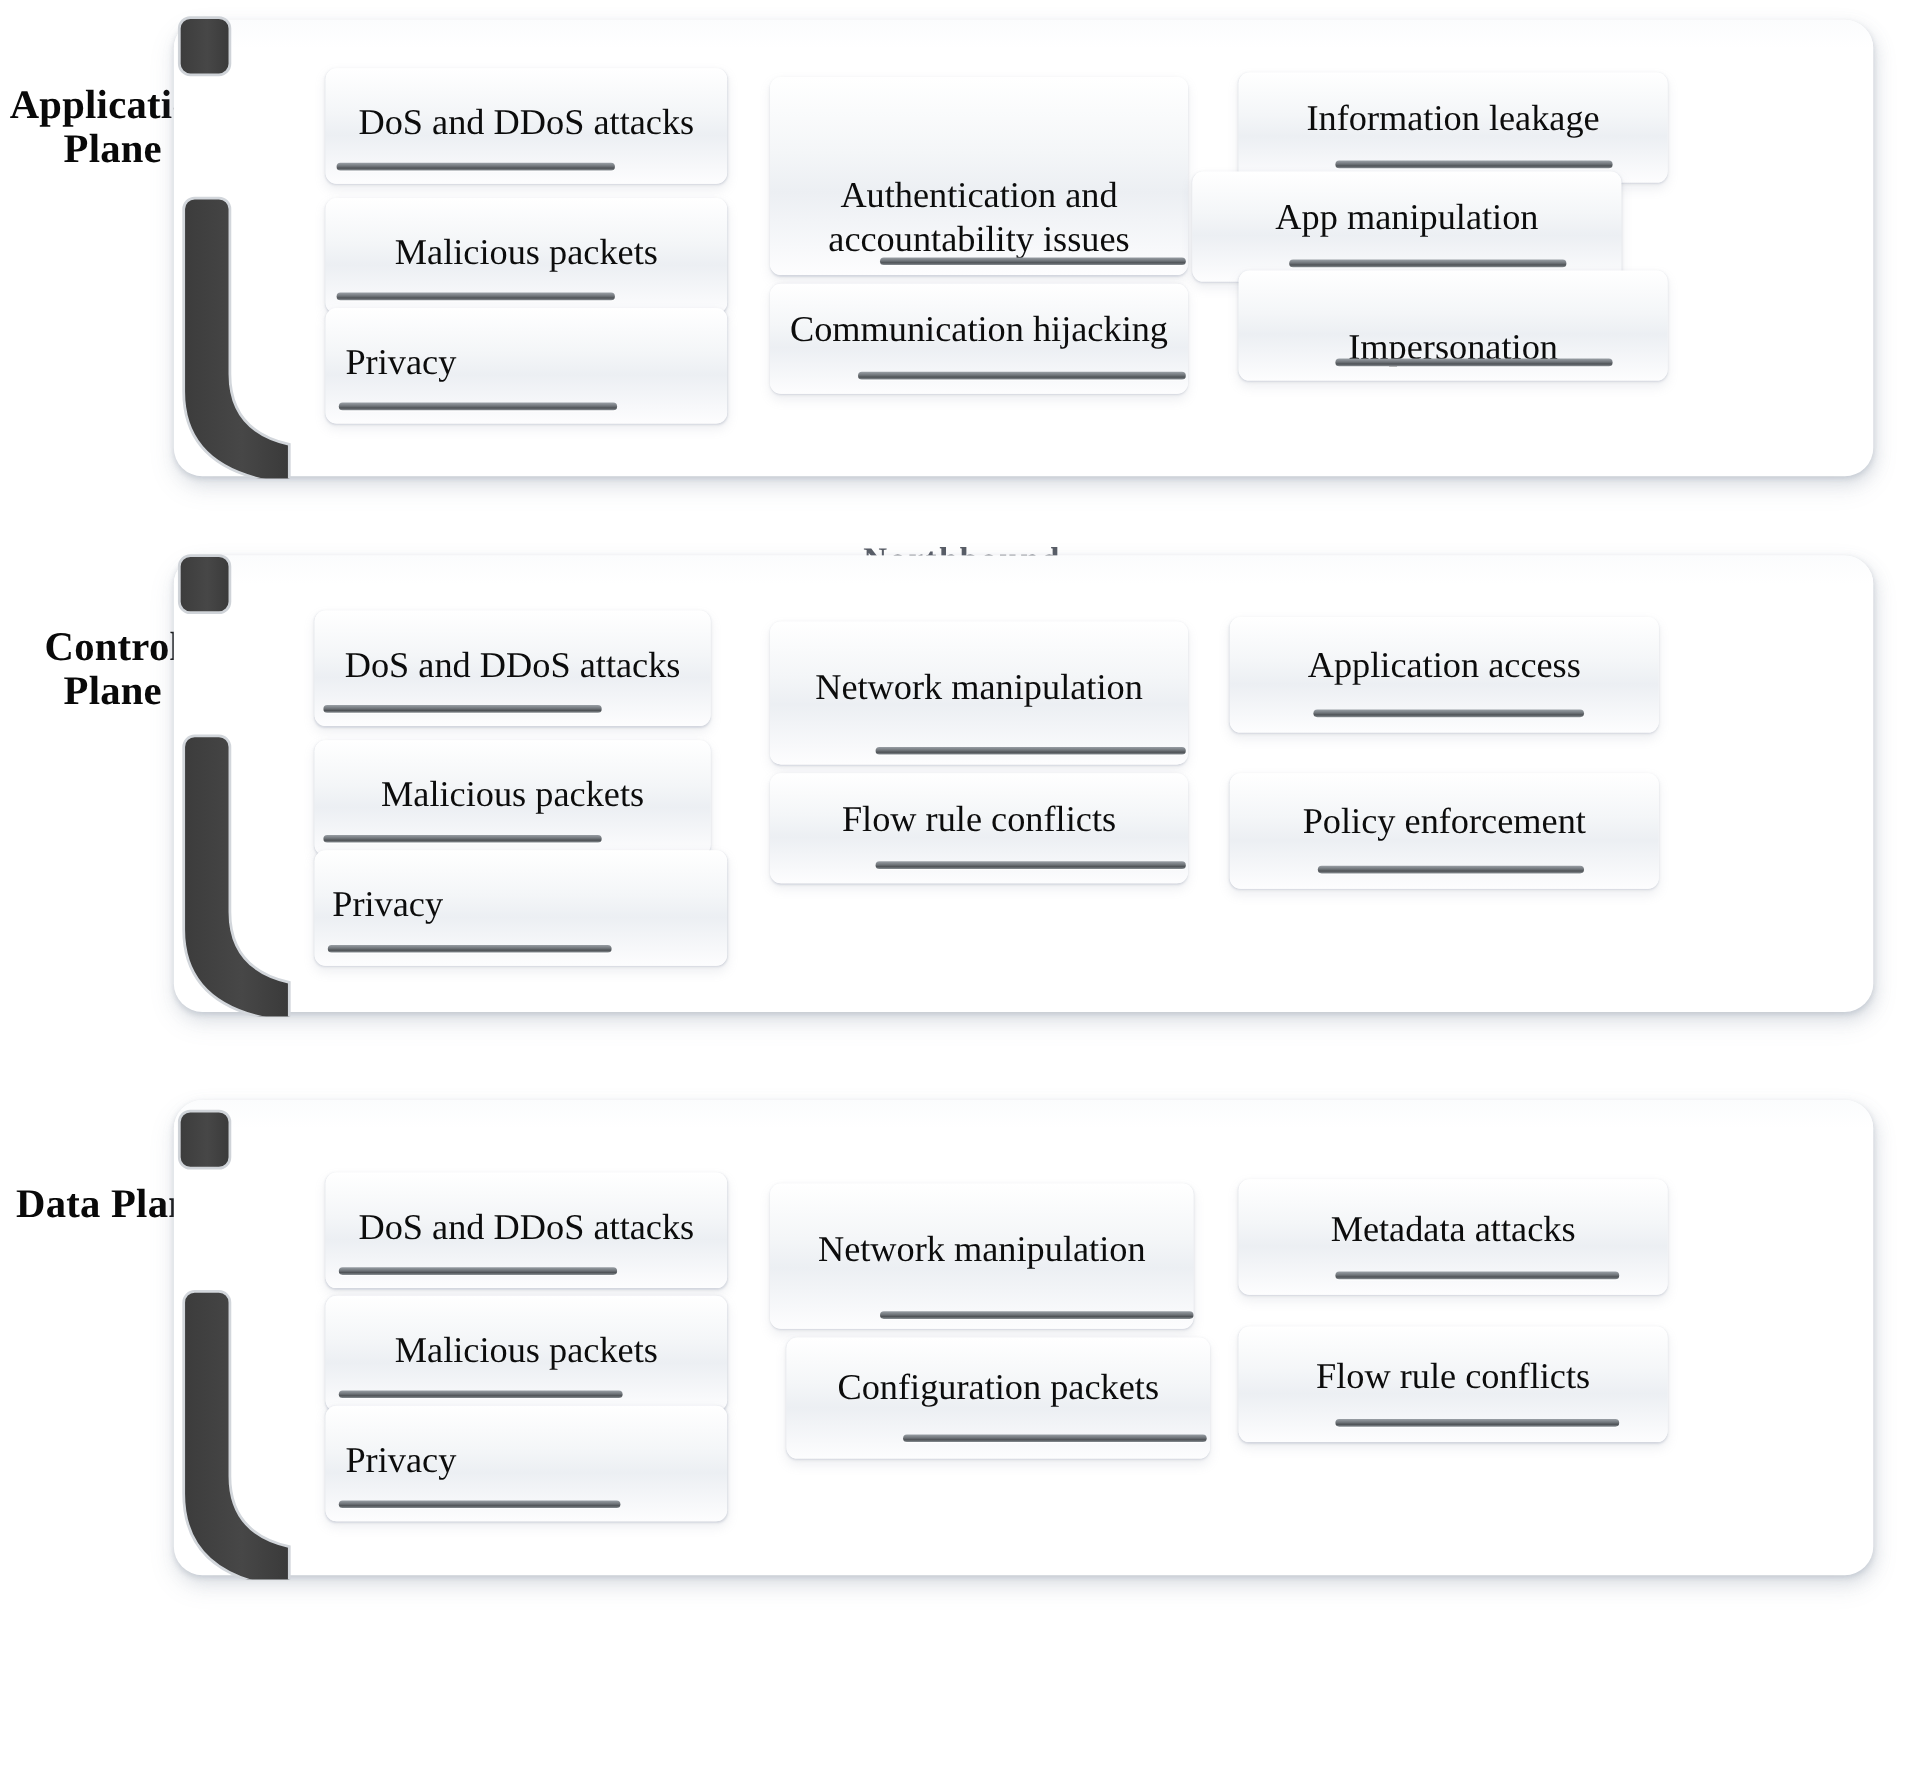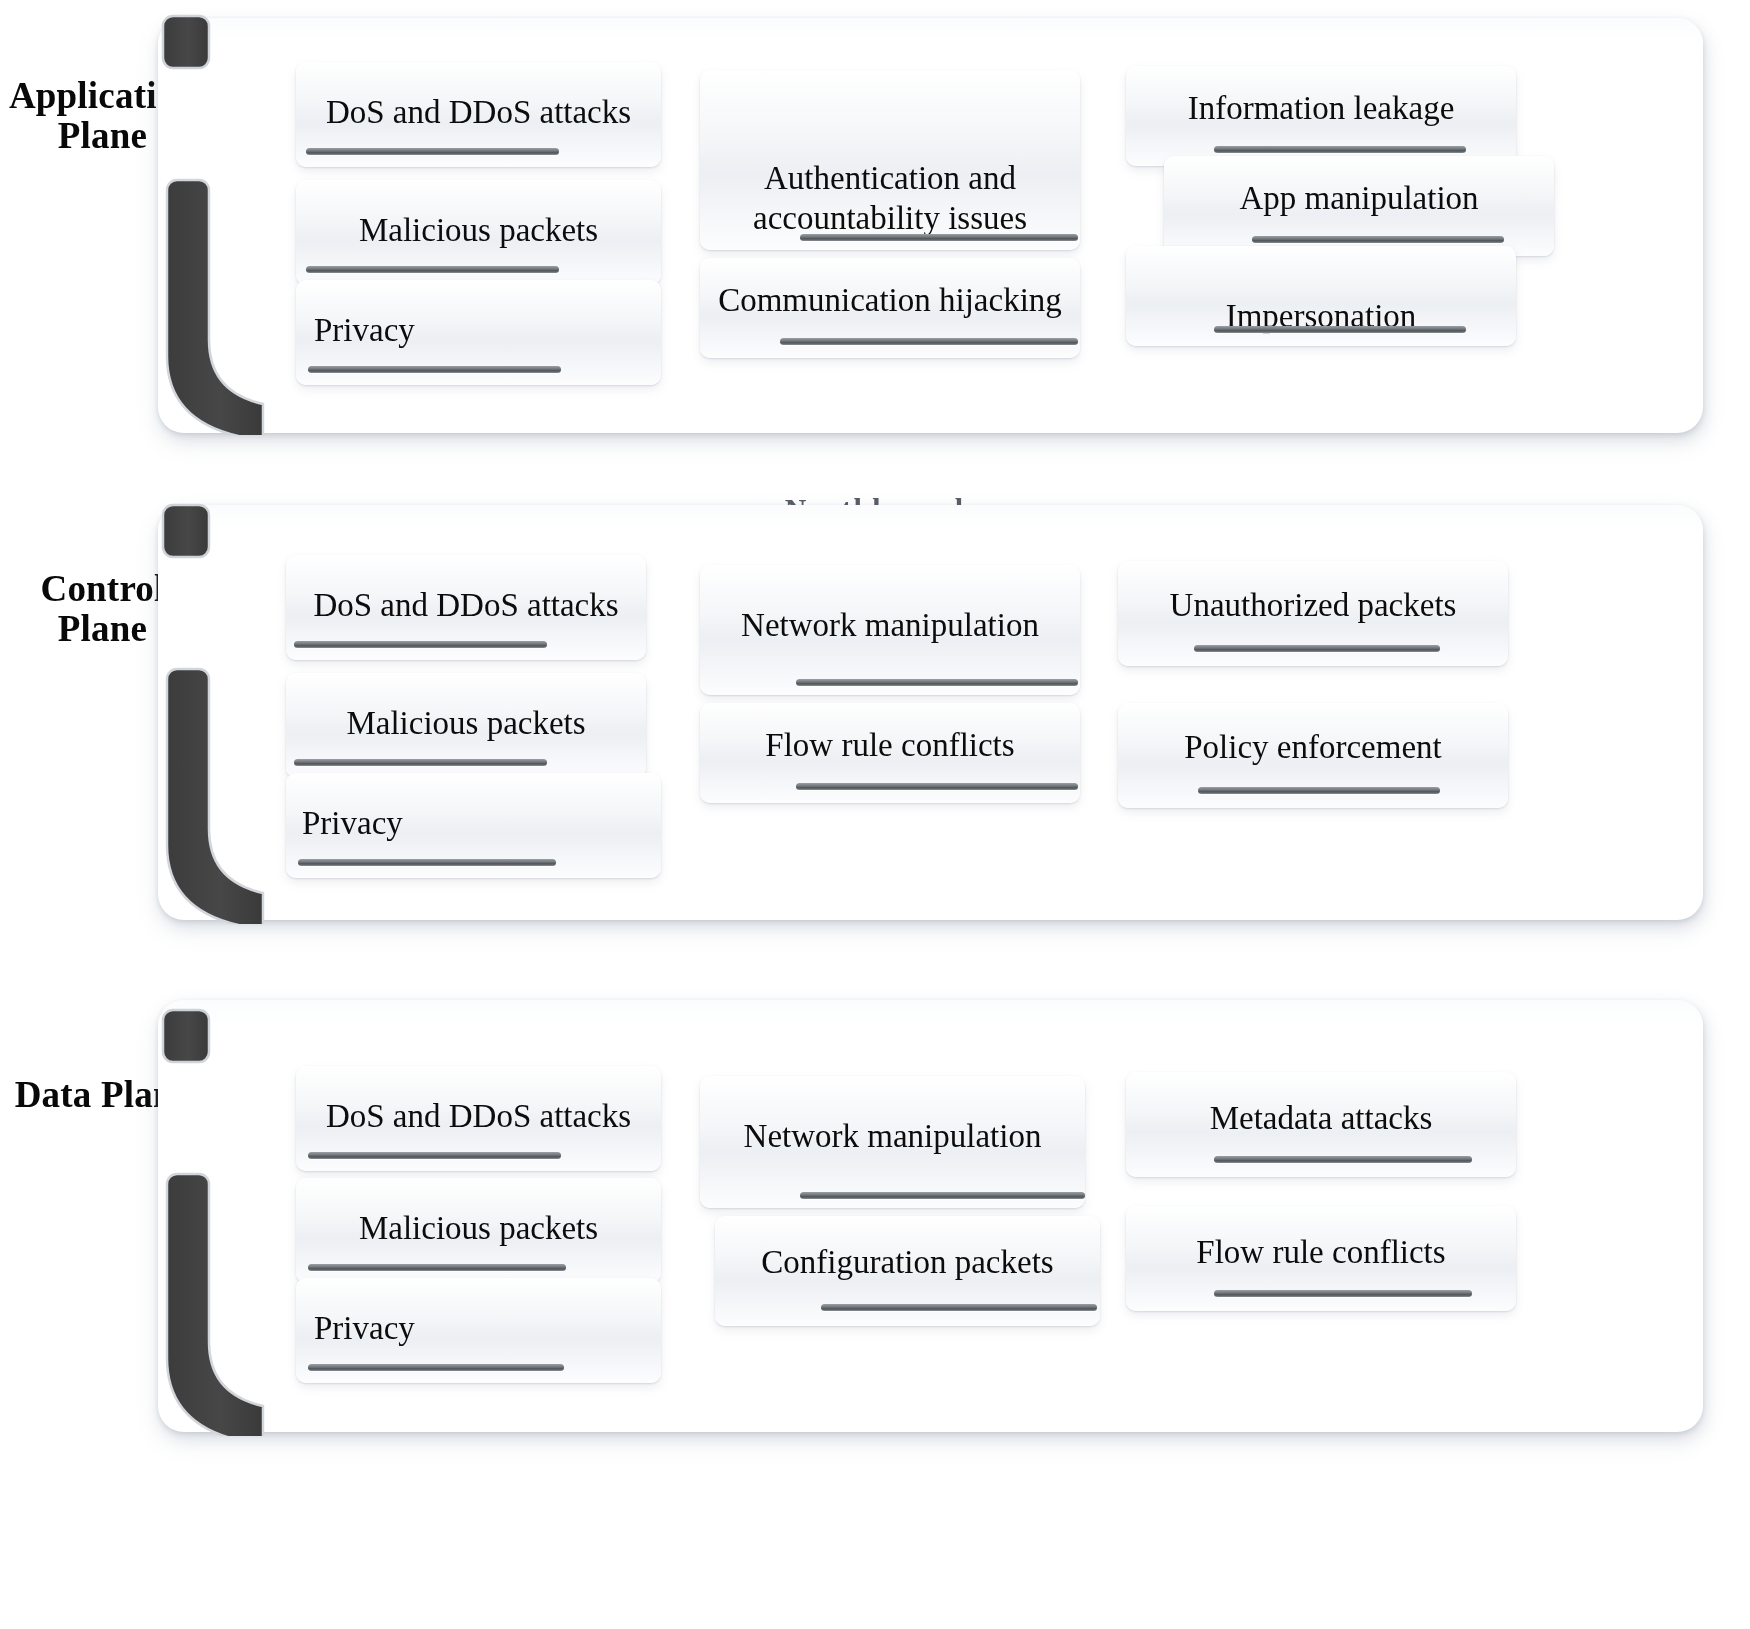--- a/index.html
+++ b/index.html
@@ -123,21 +123,21 @@
       <div class="chip-bg"></div>
       <div class="chip-text" style="top:22px;">Information leakage</div>
       <div class="chip-rule" style="left:88px;width:252px;top:80px;"></div>
     </div>
 
     <div class="chip" style="left:700px;top:258px;width:380px;height:100px;">
       <div class="chip-bg"></div>
       <div class="chip-text" style="top:22px;">Communication hijacking</div>
       <div class="chip-rule" style="left:80px;width:298px;top:80px;"></div>
     </div>
-    <div class="chip" style="left:1164px;top:156px;width:390px;height:100px;font-family:Liberation Serif, serif;">
+    <div class="chip" style="left:1084px;top:156px;width:390px;height:100px;font-family:Liberation Serif, serif;">
       <div class="chip-bg"></div>
       <div class="chip-text" style="top:22px;">App manipulation</div>
       <div class="chip-rule" style="left:88px;width:252px;top:80px;"></div>
     </div>
     <div class="chip" style="left:1126px;top:246px;width:390px;height:100px;">
       <div class="chip-bg"></div>
       <div class="chip-text" style="top:22px;margin-top:28px;">Impersonation</div>
       <div class="chip-rule" style="left:88px;width:252px;top:80px;"></div>
     </div>
   </div>
@@ -187,21 +187,21 @@
       <div class="chip-rule" style="left:96px;width:282px;top:114px;"></div>
     </div>
     <div class="chip" style="left:700px;top:208px;width:380px;height:100px;">
       <div class="chip-bg"></div>
       <div class="chip-text" style="top:22px;">Flow rule conflicts</div>
       <div class="chip-rule" style="left:96px;width:282px;top:80px;"></div>
     </div>
 
     <div class="chip" style="left:1118px;top:66px;width:390px;height:105px;">
       <div class="chip-bg"></div>
-      <div class="chip-text" style="top:24px;">Unauthorized packets</div>
+      <div class="chip-text" style="top:24px;">Application access</div>
       <div class="chip-rule" style="left:76px;width:246px;top:84px;"></div>
     </div>
     <div class="chip" style="left:1118px;top:208px;width:390px;height:105px;">
       <div class="chip-bg"></div>
       <div class="chip-text" style="top:24px;">Policy enforcement</div>
       <div class="chip-rule" style="left:80px;width:242px;top:84px;"></div>
     </div>
   </div>
 
   <div class="iface" style="top:1043px;">Southbound</div>

